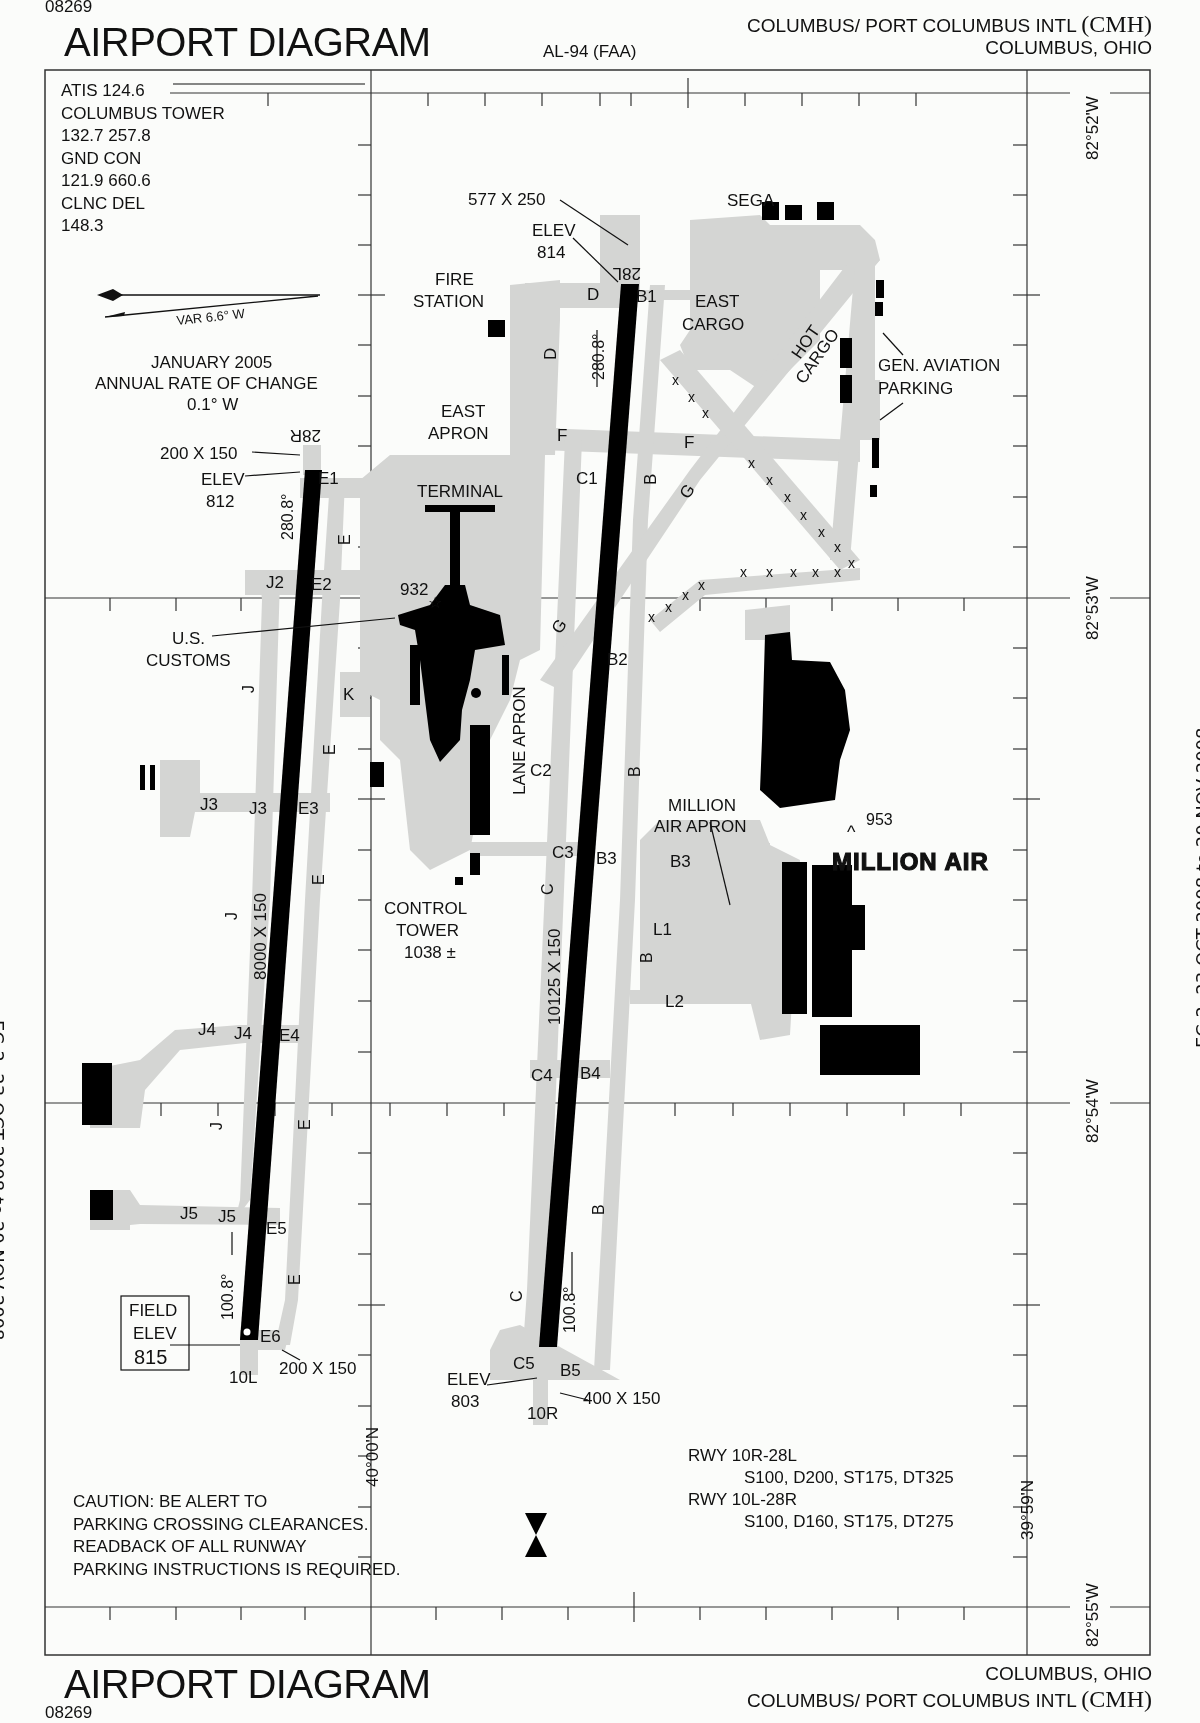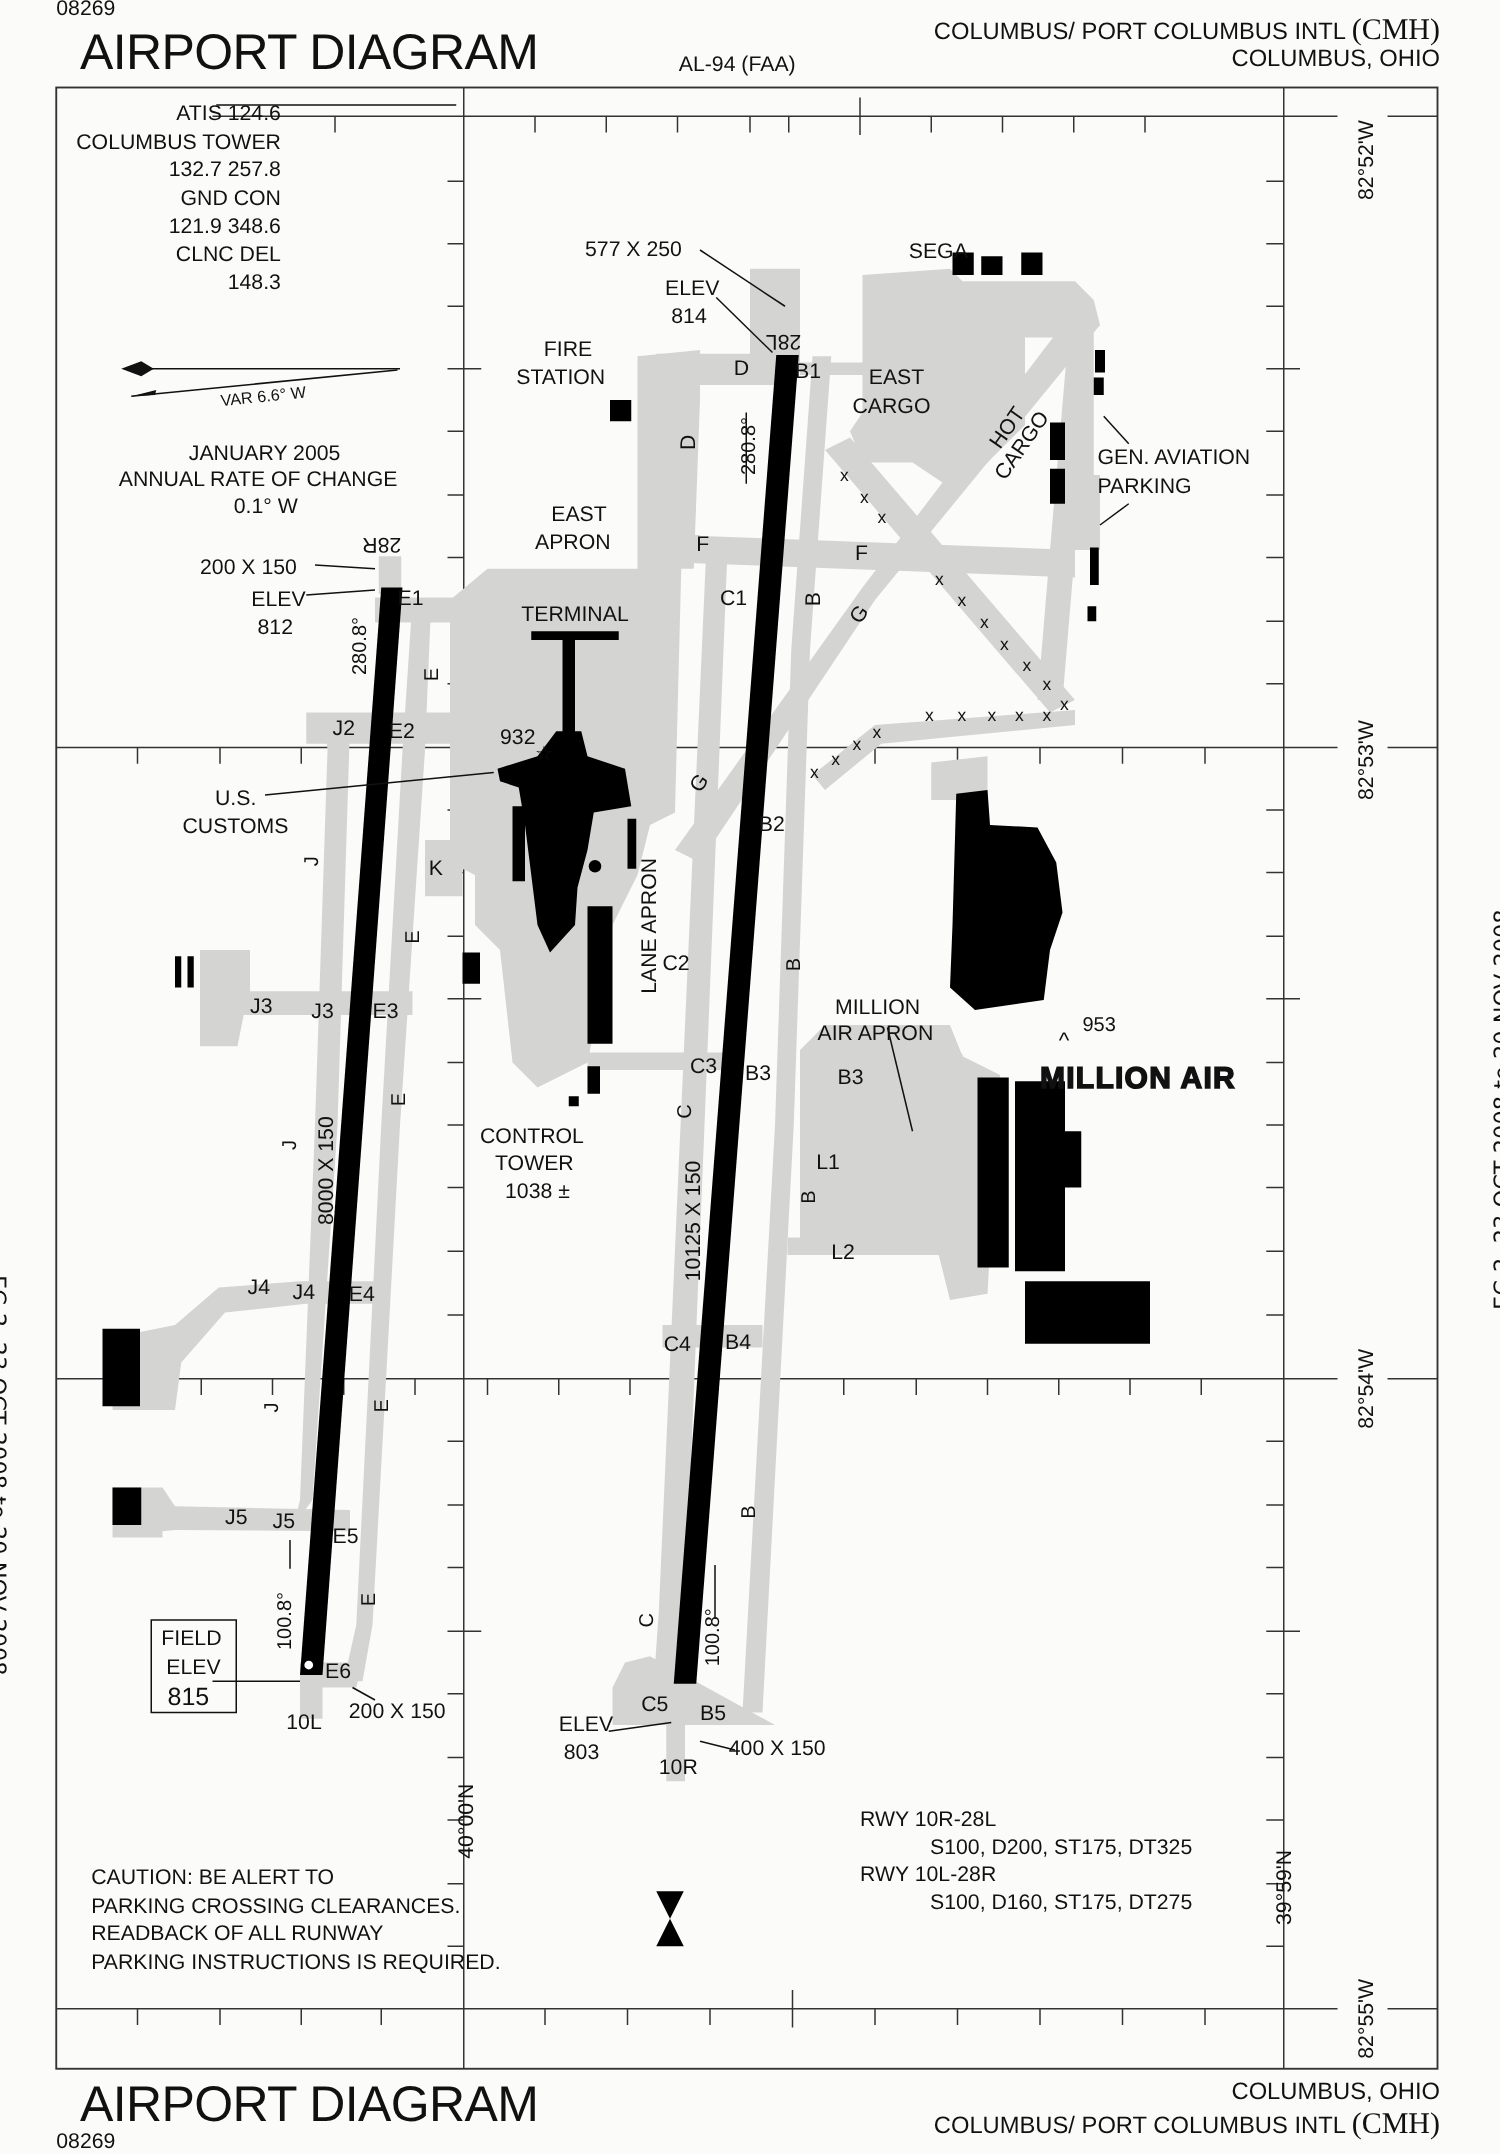--- a/index.html
+++ b/index.html
@@ -438,26 +438,26 @@
 
     <text x="1098" y="160" transform="rotate(-90 1098 160)">82°52'W</text>
     <text x="1098" y="640" transform="rotate(-90 1098 640)">82°53'W</text>
     <text x="1098" y="1143" transform="rotate(-90 1098 1143)">82°54'W</text>
     <text x="1098" y="1647" transform="rotate(-90 1098 1647)">82°55'W</text>
     <text x="378" y="1487" transform="rotate(-90 378 1487)">40°00'N</text>
     <text x="1033" y="1540" transform="rotate(-90 1033 1540)">39°59'N</text>
   </g>
 </svg>
 
-<div class="abs freq" style="left:61px;top:80px;text-align:right;">
+<div class="abs freq" style="left:61px;top:80px;">
   <div>ATIS 124.6</div>
   <div>COLUMBUS TOWER</div>
   <div>132.7 257.8</div>
   <div>GND CON</div>
-  <div>121.9 348.6</div>
+  <div>121.9 660.6</div>
   <div>CLNC DEL</div>
   <div>148.3</div>
 </div>
 
 <div class="abs caution" style="left:73px;top:1491px;">
   <div>CAUTION: BE ALERT TO</div>
   <div>PARKING CROSSING CLEARANCES.</div>
   <div class="u">READBACK OF ALL RUNWAY</div>
   <div class="u">PARKING INSTRUCTIONS IS REQUIRED.</div>
 </div>

